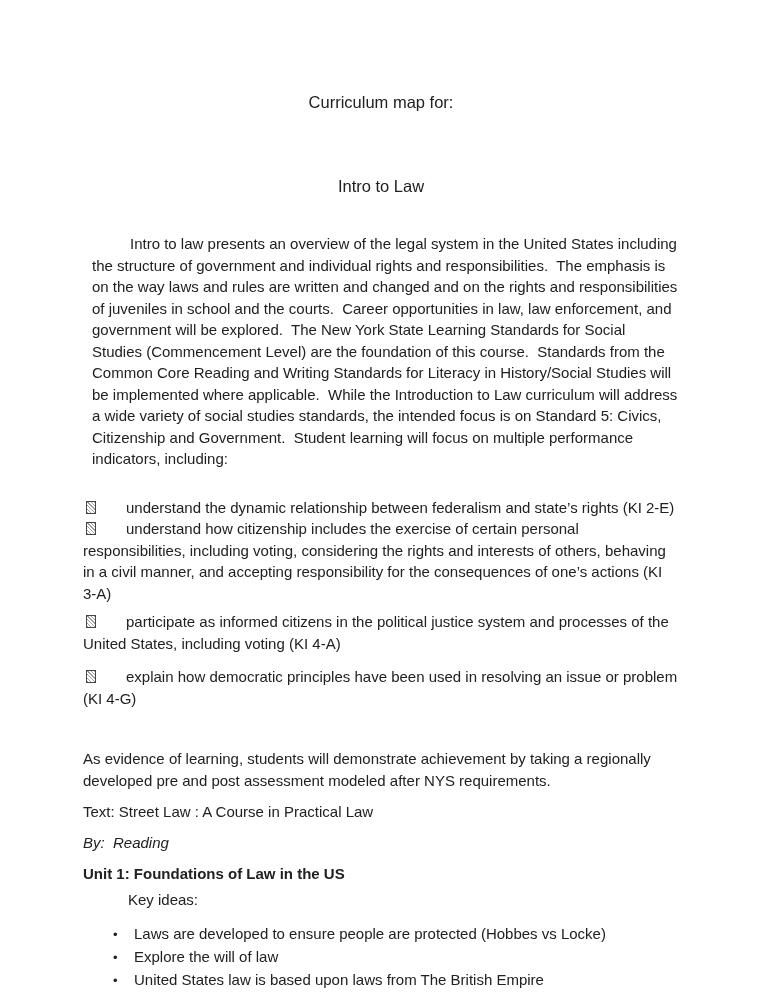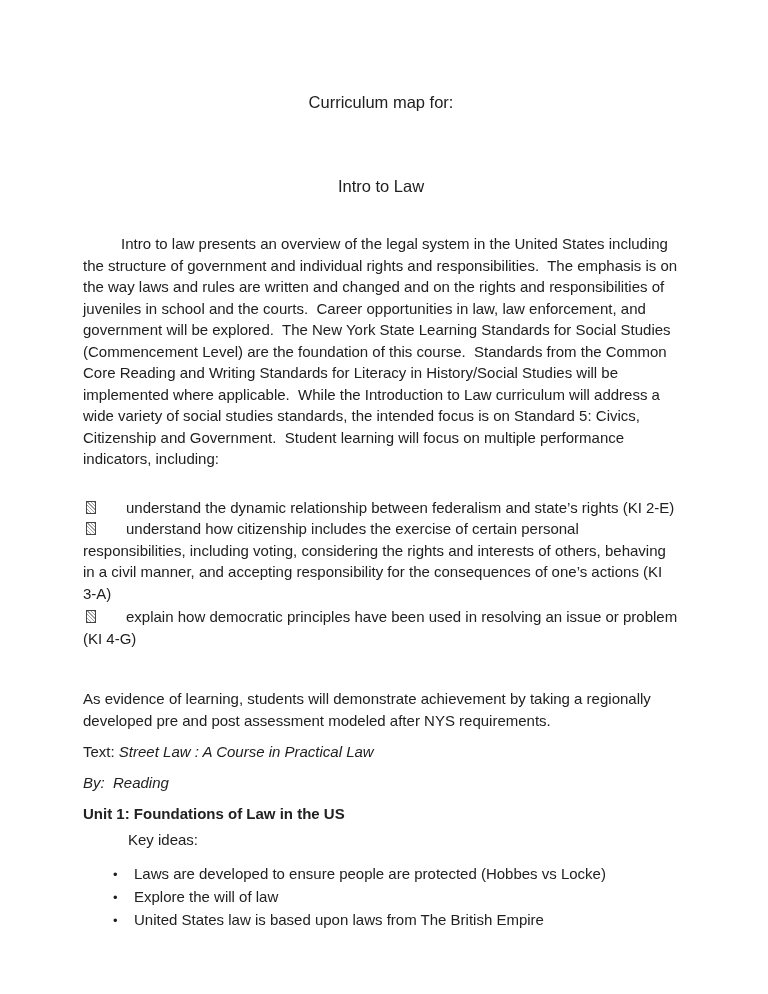--- a/index.html
+++ b/index.html
@@ -21,44 +21,44 @@
     padding-top: 91px;
   }
   p { margin: 0; white-space: pre-wrap; }
   .title {
     text-align: center;
     font-size: 16.5px;
     line-height: 22px;
     white-space: pre-wrap;
   }
   .title2 { margin-top: 62px; }
-  .body-para { margin-top: 36px; text-indent: 38px; }
+  .body-para { margin-top: 36px; text-indent: 38px; margin-left: 9px; }
   .ki { display: block; }
   .ki-1 { margin-top: 27px; }
   .ki-2 { margin-top: 0; }
   .ki-3 { margin-top: 7px; }
-  .ki-4 { margin-top: 2px; }
+  .ki-4 { margin-top: 12px; }
   .tofu {
     display: inline-block;
     width: 8px;
     height: 11px;
     margin-left: 3px;
     border: 1px solid #454545;
     vertical-align: -1px;
     background: repeating-linear-gradient(
       45deg,
       rgba(0,0,0,0.38) 0 1px,
       transparent 1px 2.5px
     );
   }
   .tab { display: inline-block; width: 30px; }
   .assessment { margin-top: 39px; }
   .text-line { margin-top: 10px; }
   .by-line { margin-top: 9px; font-style: italic; }
-  .italic { font-style: italic; }
+  .italic { }
   .unit-heading { margin-top: 10px; font-weight: bold; }
   .key-ideas-label { margin-top: 4px; margin-left: 45px; }
   ul.key-ideas {
     list-style: none;
     margin: 13px 0 0 30px;
     padding: 0;
     line-height: 22px;
   }
   ul.key-ideas li { white-space: pre-wrap; }
   .bullet {
@@ -76,20 +76,21 @@
     <p class="title">Curriculum map for:</p>
 
     <p class="title title2">Intro to Law</p>
 
     <p class="body-para">Intro to law presents an overview of the legal system in the United States including the structure of government and individual rights and responsibilities.  The emphasis is on the way laws and rules are written and changed and on the rights and responsibilities of juveniles in school and the courts.  Career opportunities in law, law enforcement, and government will be explored.  The New York State Learning Standards for Social Studies (Commencement Level) are the foundation of this course.  Standards from the Common Core Reading and Writing Standards for Literacy in History/Social Studies will be implemented where applicable.  While the Introduction to Law curriculum will address a wide variety of social studies standards, the intended focus is on Standard 5: Civics, Citizenship and Government.  Student learning will focus on multiple performance indicators, including:</p>
 
     <p class="ki ki-1"><span class="tofu"></span><span class="tab"></span><span>understand the dynamic relationship between federalism and state’s rights (KI 2-E)</span></p>
 
     <p class="ki ki-2"><span class="tofu"></span><span class="tab"></span><span>understand how citizenship includes the exercise of certain personal responsibilities, including voting, considering the rights and interests of others, behaving in a civil manner, and accepting responsibility for the consequences of one’s actions (KI 3-A)</span></p>
 
+    <p class="ki ki-3"><span class="tofu"></span><span class="tab"></span><span>participate as informed citizens in the political justice system and processes of the United States, including voting (KI 4-A)</span></p>
 
     <p class="ki ki-4"><span class="tofu"></span><span class="tab"></span><span>explain how democratic principles have been used in resolving an issue or problem (KI 4-G)</span></p>
 
     <p class="assessment">As evidence of learning, students will demonstrate achievement by taking a regionally developed pre and post assessment modeled after NYS requirements.</p>
 
     <p class="text-line"><span>Text: </span><span class="italic">Street Law : A Course in Practical Law</span></p>
 
     <p class="by-line">By:  Reading</p>
 
     <p class="unit-heading">Unit 1: Foundations of Law in the US</p>

